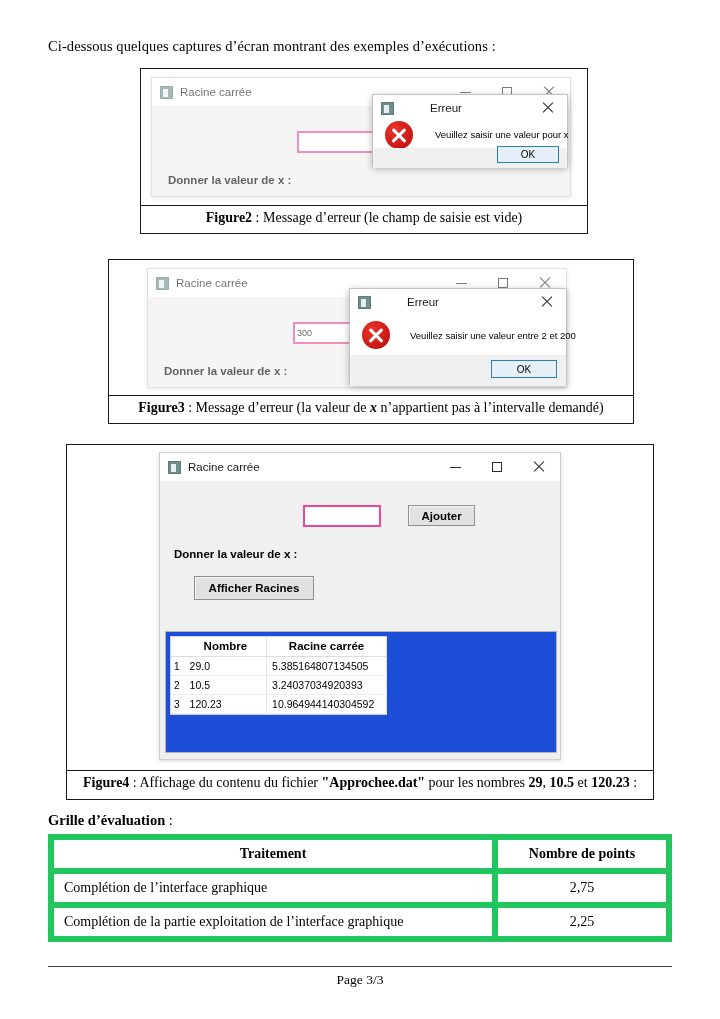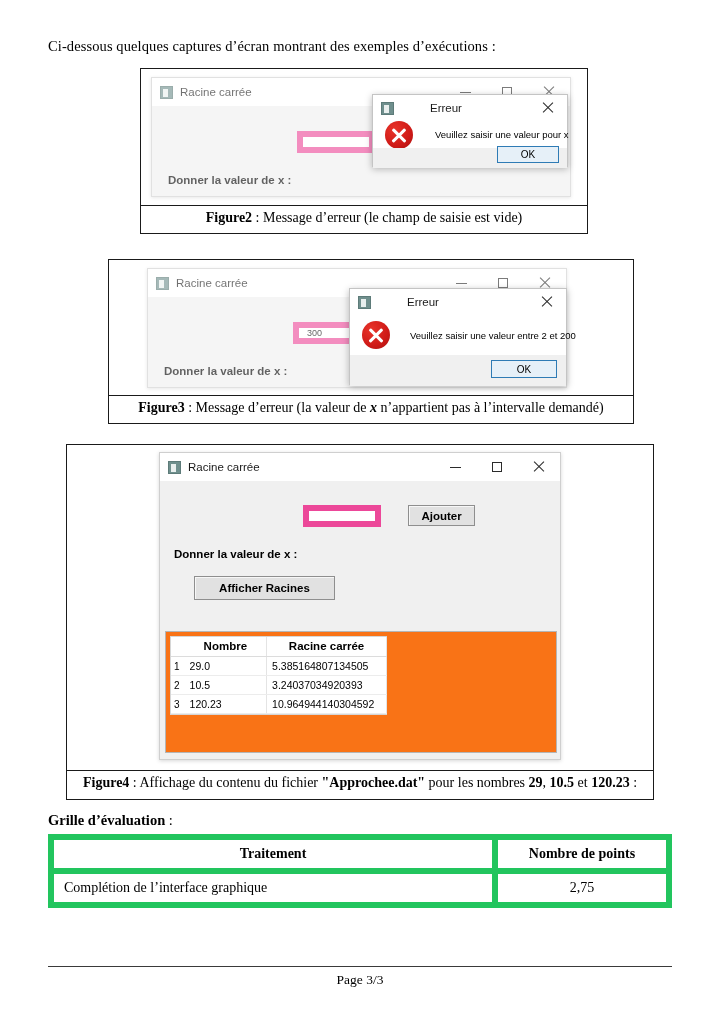--- a/index.html
+++ b/index.html
@@ -108,25 +108,25 @@
     font-family: "Liberation Sans", sans-serif;
     font-size: 11.5px;
     font-weight: bold;
     color: #000;
     white-space: nowrap;
     margin-top: 36px;
   }
   .txtfield {
     position: absolute;
     background: #ffffff;
-    border: 6px solid #ec4899;
+    border: 2px solid #ec4899;
     font-family: "Liberation Sans", sans-serif;
     font-size: 9px;
     color: #000;
-    padding: 0 8px;
+    padding: 0 2px;
     display: flex; align-items: center;
   }
   .btn-tk {
     position: absolute;
     background: #e1e1e1;
     border: 1px solid #8e8e8e;
     box-shadow: inset 1px 1px 0 #f7f7f7;
     font-family: "Liberation Sans", sans-serif;
     font-size: 11.5px;
     font-weight: bold;
@@ -193,21 +193,21 @@
     border: 1px solid #2e7bb5;
     font-family: "Liberation Sans", sans-serif;
     font-size: 11.5px;
     color: #000;
     display: flex; align-items: center; justify-content: center;
   }
 
   
   .tree {
     position: absolute;
-    background: #f97316;
+    background: #1d4ed8;
     border: 1px solid #b5b5b5;
   }
   .tree-inner {
     position: absolute;
     left: 4px; top: 4px;
     border: 1px solid #d6d6d6;
     background: #fff;
     border-right: none;
   }
   .tree table { border-collapse: collapse; font-family: "Liberation Sans", sans-serif; }
@@ -387,21 +387,21 @@
                 <i class="glyph-close"></i>
               </div>
           </div>
         </div>
         <div class="winbody">
 
           <div class="lbl-x" style="left:14px; top:31px;">Donner la valeur de x :</div>
           <div class="txtfield" style="left:143px; top:24px; width:78px; height:22px;"></div>
           <div class="btn-tk" style="left:248px; top:24px; width:67px; height:21px;">Ajouter</div>
 
-          <div class="btn-tk" style="left:34px; top:95px; width:141px; height:24px;">Afficher Racines</div>
+          <div class="btn-tk" style="left:34px; top:95px; width:120px; height:24px;">Afficher Racines</div>
 
           <div class="tree" style="left:5px; top:150px; width:392px; height:122px;">
             <div class="tree-inner">
               <table>
                 <thead>
                   <tr>
                     <th class="idxh"></th>
                     <th style="width:82px;">Nombre</th>
                     <th style="width:120px;">Racine carrée</th>
                   </tr>
@@ -445,19 +445,23 @@
       <tr>
         <th>Traitement</th>
         <th style="width:174px;">Nombre de points</th>
       </tr>
     </thead>
     <tbody>
       <tr>
         <td class="treat">Complétion de l’interface graphique</td>
         <td class="pts">2,75</td>
       </tr>
+      <tr>
+        <td class="treat">Complétion de la partie exploitation de l’interface graphique</td>
+        <td class="pts">2,25</td>
+      </tr>
     </tbody>
   </table>
 
   <div class="footline"></div>
   <div class="footer">Page 3/3</div>
 
 </div>
 
 </body></html>

